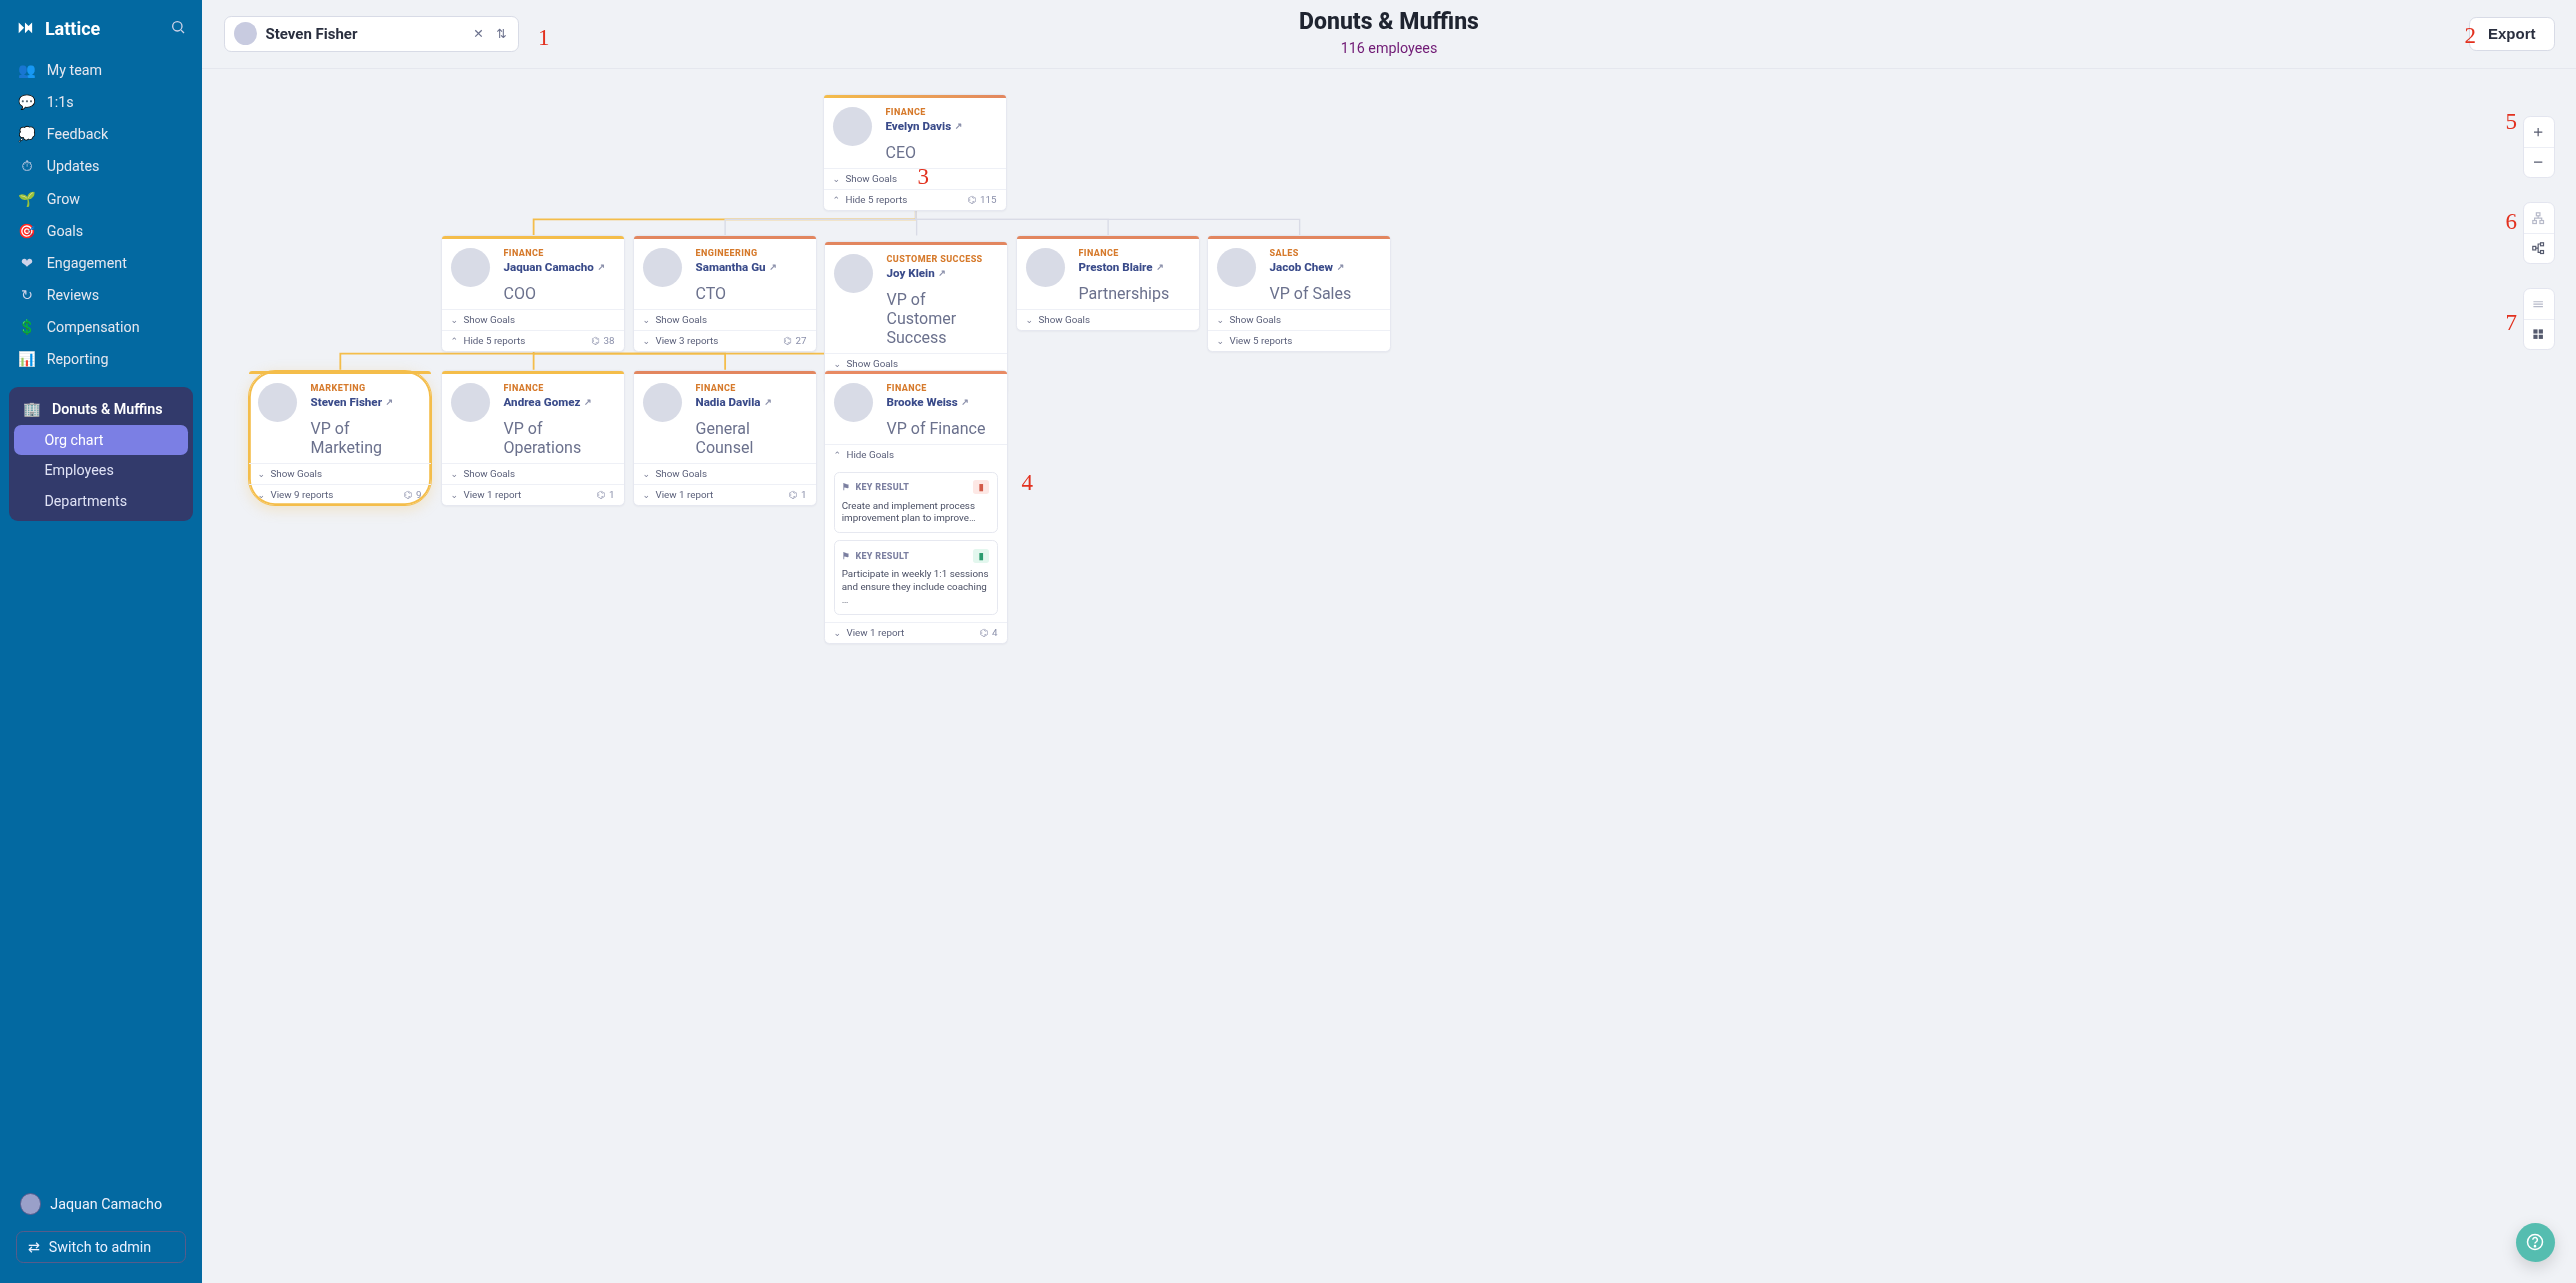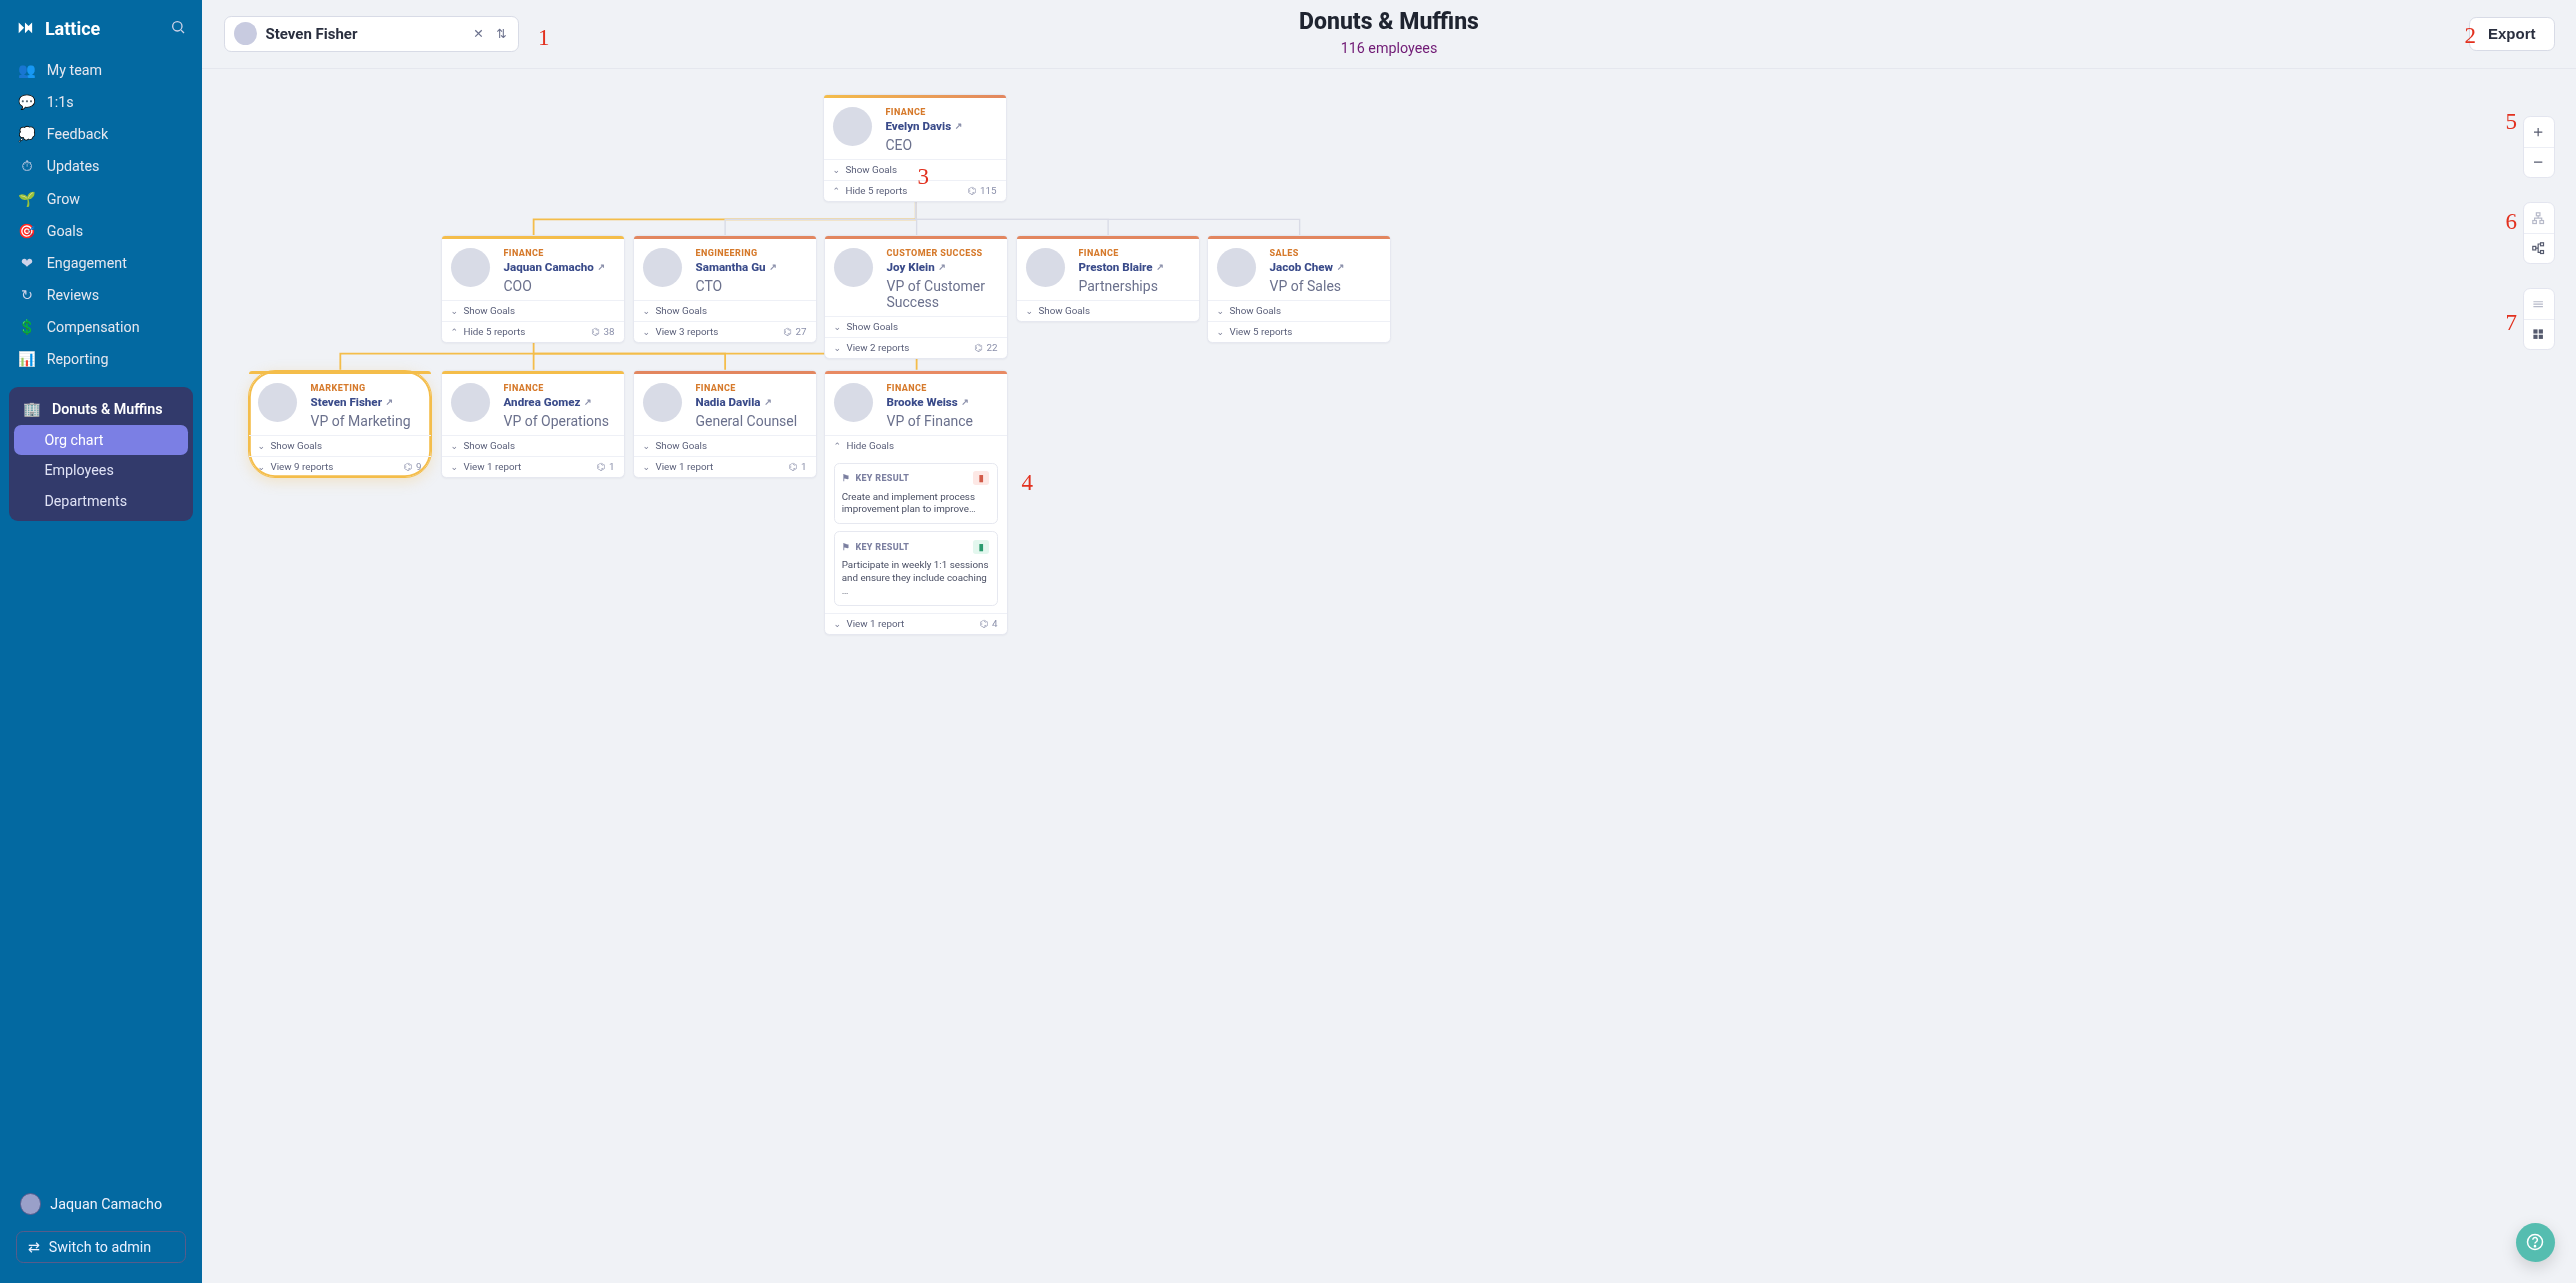--- a/index.html
+++ b/index.html
@@ -53,21 +53,21 @@
   
   .chart-area { position:relative; min-width:1396px; min-height:573px; }
   svg.connectors { position:absolute; left:0; top:0; pointer-events:none; }
   .card { position:absolute; width:184px; background:#fff; border:0.9px solid #e6e8f0; border-radius:5.4px; box-shadow:0 0.9px 1.8px rgba(16,24,40,.04); }
   .card.highlight { box-shadow:0 0 0 1.8px #f4bd4a inset, 0 3.6px 12.5px rgba(244,189,74,.25); border-color:#f4bd4a; }
   .card .stripe { height:3.6px; border-top-left-radius:5.4px; border-top-right-radius:5.4px; }
   .card .head { display:flex; gap:14px; padding:9px 9px 5.4px 9px; }
   .card .avatar { width:39px; height:39px; border-radius:50%; background:#d8dbe6; flex:none; }
   .card .dept { font-size:9px; font-weight:800; letter-spacing:0.4px; text-transform:uppercase; color:#d67a2c; }
   .card .name { font-size:11.6px; font-weight:800; color:#3a4b8a; margin-top:1.8px; display:flex; align-items:center; gap:3.6px;text-align:center; }
-  .card .role { font-size:14px; color:#6b718d; margin-top:4px; }
+  .card .role { font-size:16px; color:#6b718d; margin-top:10px; }
   .card .ext { color:#8a8faa; font-size:9px; }
   .card .actions { border-top:0.9px solid #eef0f6; padding:4.5px 9px; font-size:9.8px; color:#5b607a; display:flex; align-items:center; gap:5.4px; }
   .card .actions .left { display:flex; align-items:center; gap:5.4px; cursor:pointer; }
   .card .actions .right { margin-left:auto; display:flex; align-items:center; gap:3.6px; color:#8a8faa; }
   .card .actions .chev { font-size:9px; color:#7d8199; }
   .goal-box { margin:7.2px 9px; border:0.9px solid #e6e8f0; border-radius:5.4px; padding:7.2px; font-size:9.8px; color:#4a4f64; }
   .goal-box .kr-badge { display:flex; align-items:center; gap:5.4px; color:#7b7fa0; font-weight:800; font-size:9px; letter-spacing:0.3px; }
   .goal-box .kr-badge .status { margin-left:auto; width:16px; height:14.3px; display:flex; align-items:center; justify-content:center; border-radius:2.7px; }
   .goal-box .kr-badge .status.red { background:#fde8e5; color:#d25b49; }
   .goal-box .kr-badge .status.green { background:#e3f7ee; color:#2a9b6e; }
@@ -282,21 +282,21 @@
               <span class="chev">⌄</span>
               <span>View 3 reports</span>
             </span>
             <span class="right">
               <span>⌬</span>
               <span>27</span>
             </span>
           </div>
       </div>
 
-      <div class="card" style="left:600px; top:141px;">
+      <div class="card" style="left:600px; top:147px;">
         <div class="stripe" style="background:#e2865f"></div>
         <div class="head">
             <span class="avatar"></span>
             <div>
           <div class="dept">CUSTOMER SUCCESS</div>
           <div class="name">
                 <span>Joy Klein</span>
                 <span class="ext">↗</span>
               </div>
           <div class="role">VP of Customer Success</div>

